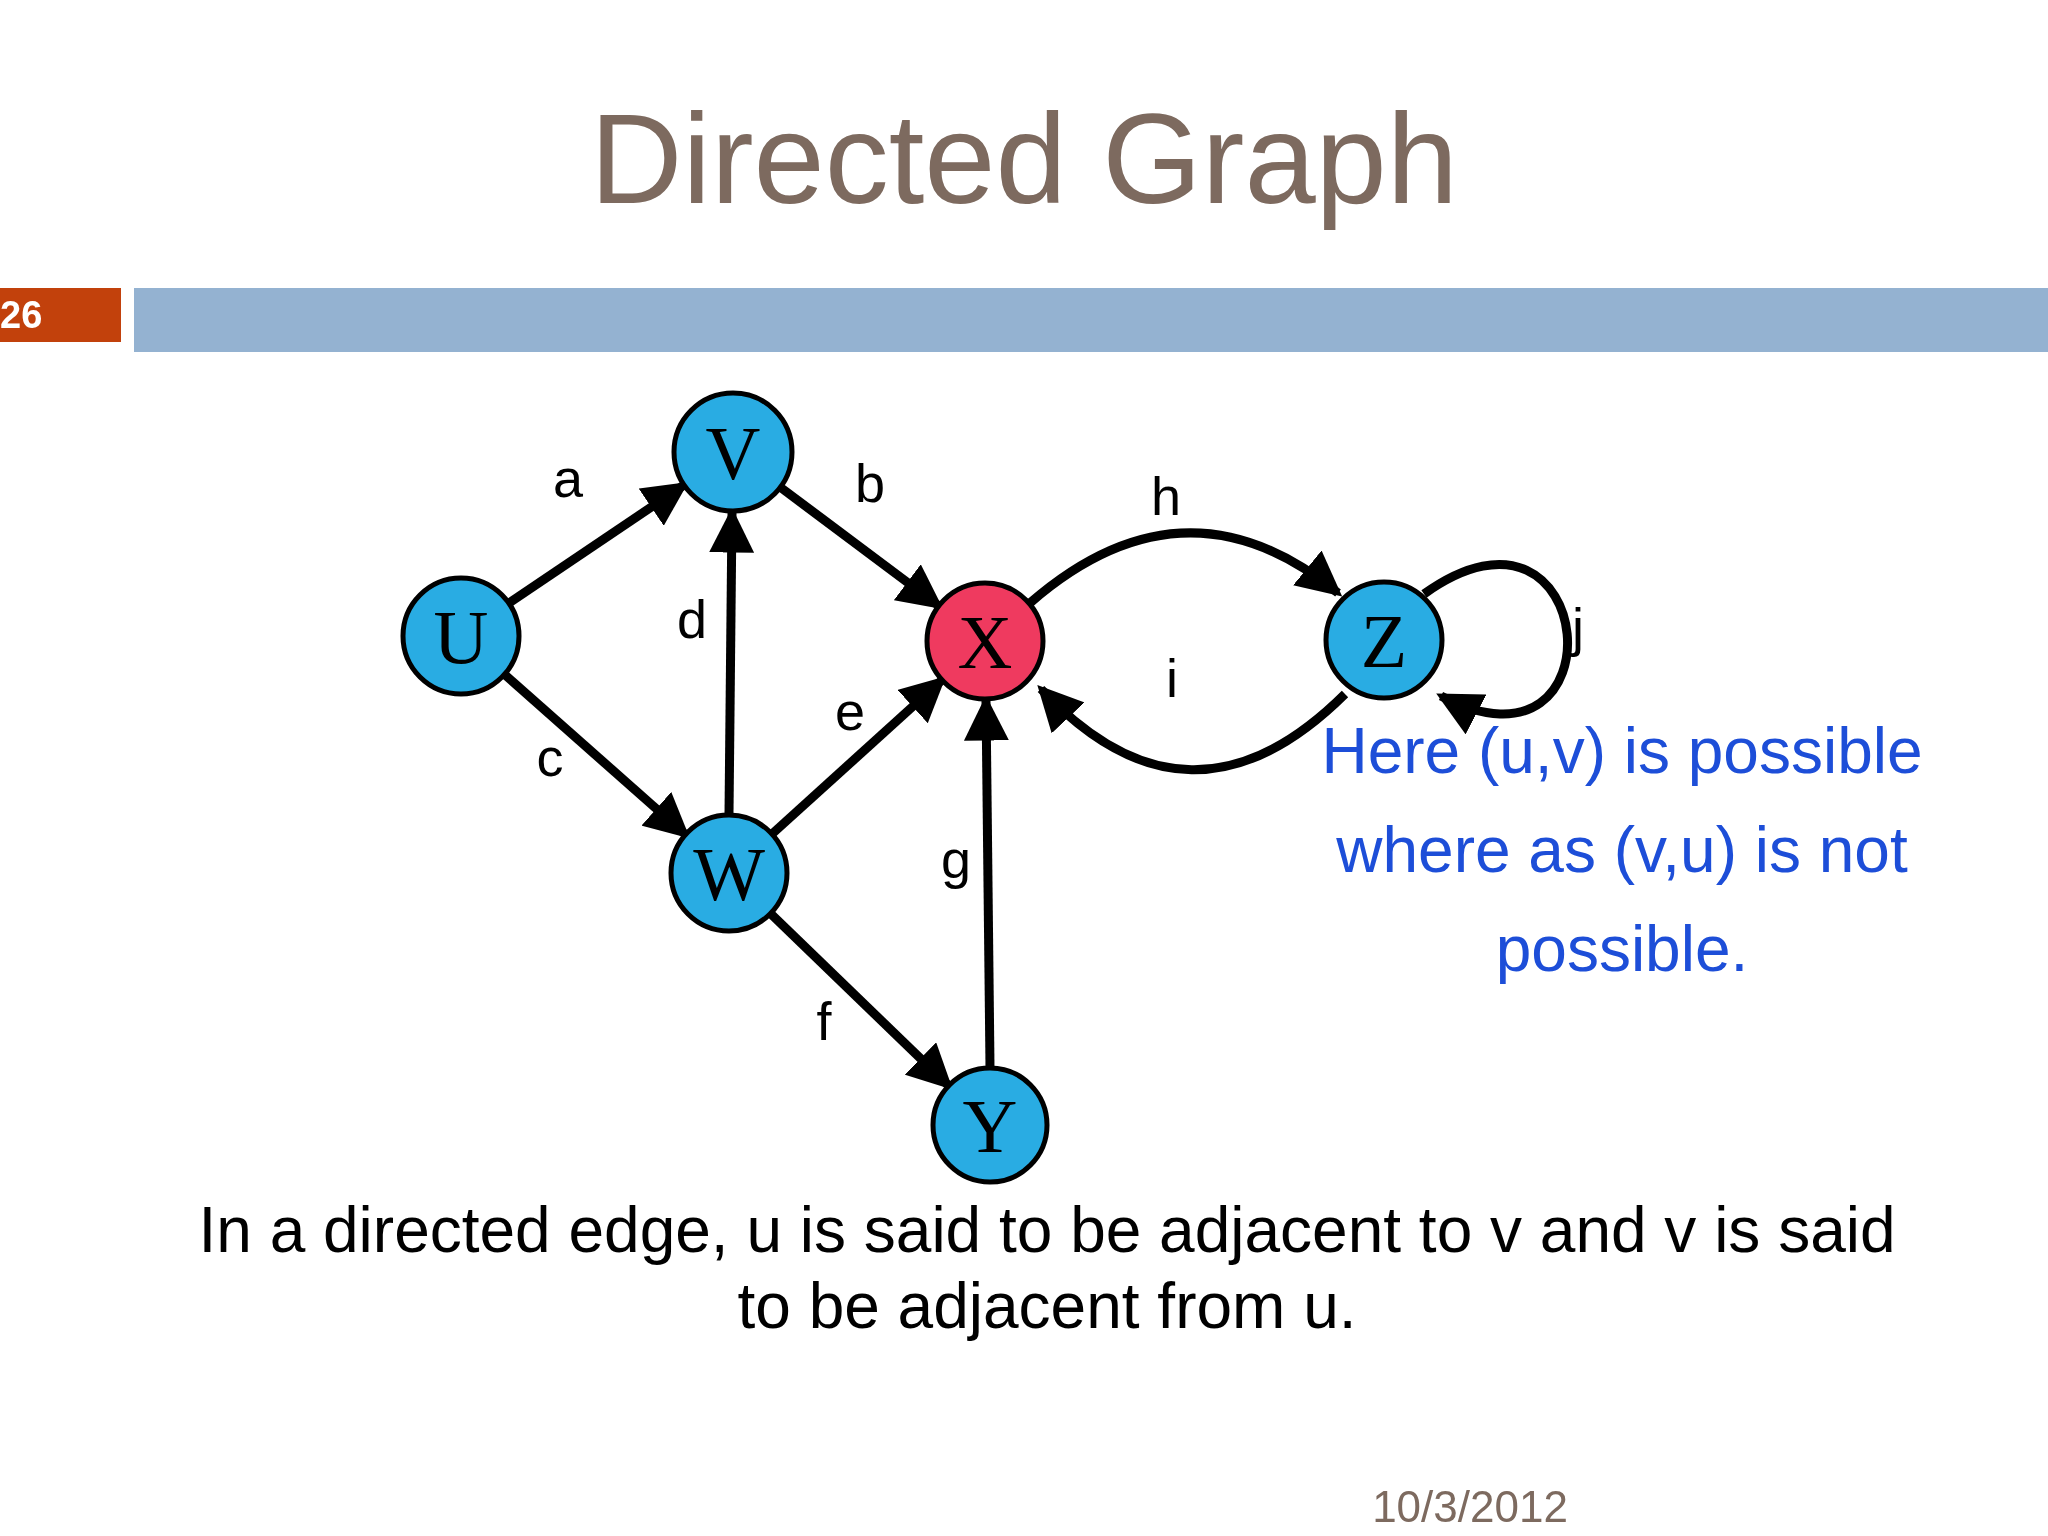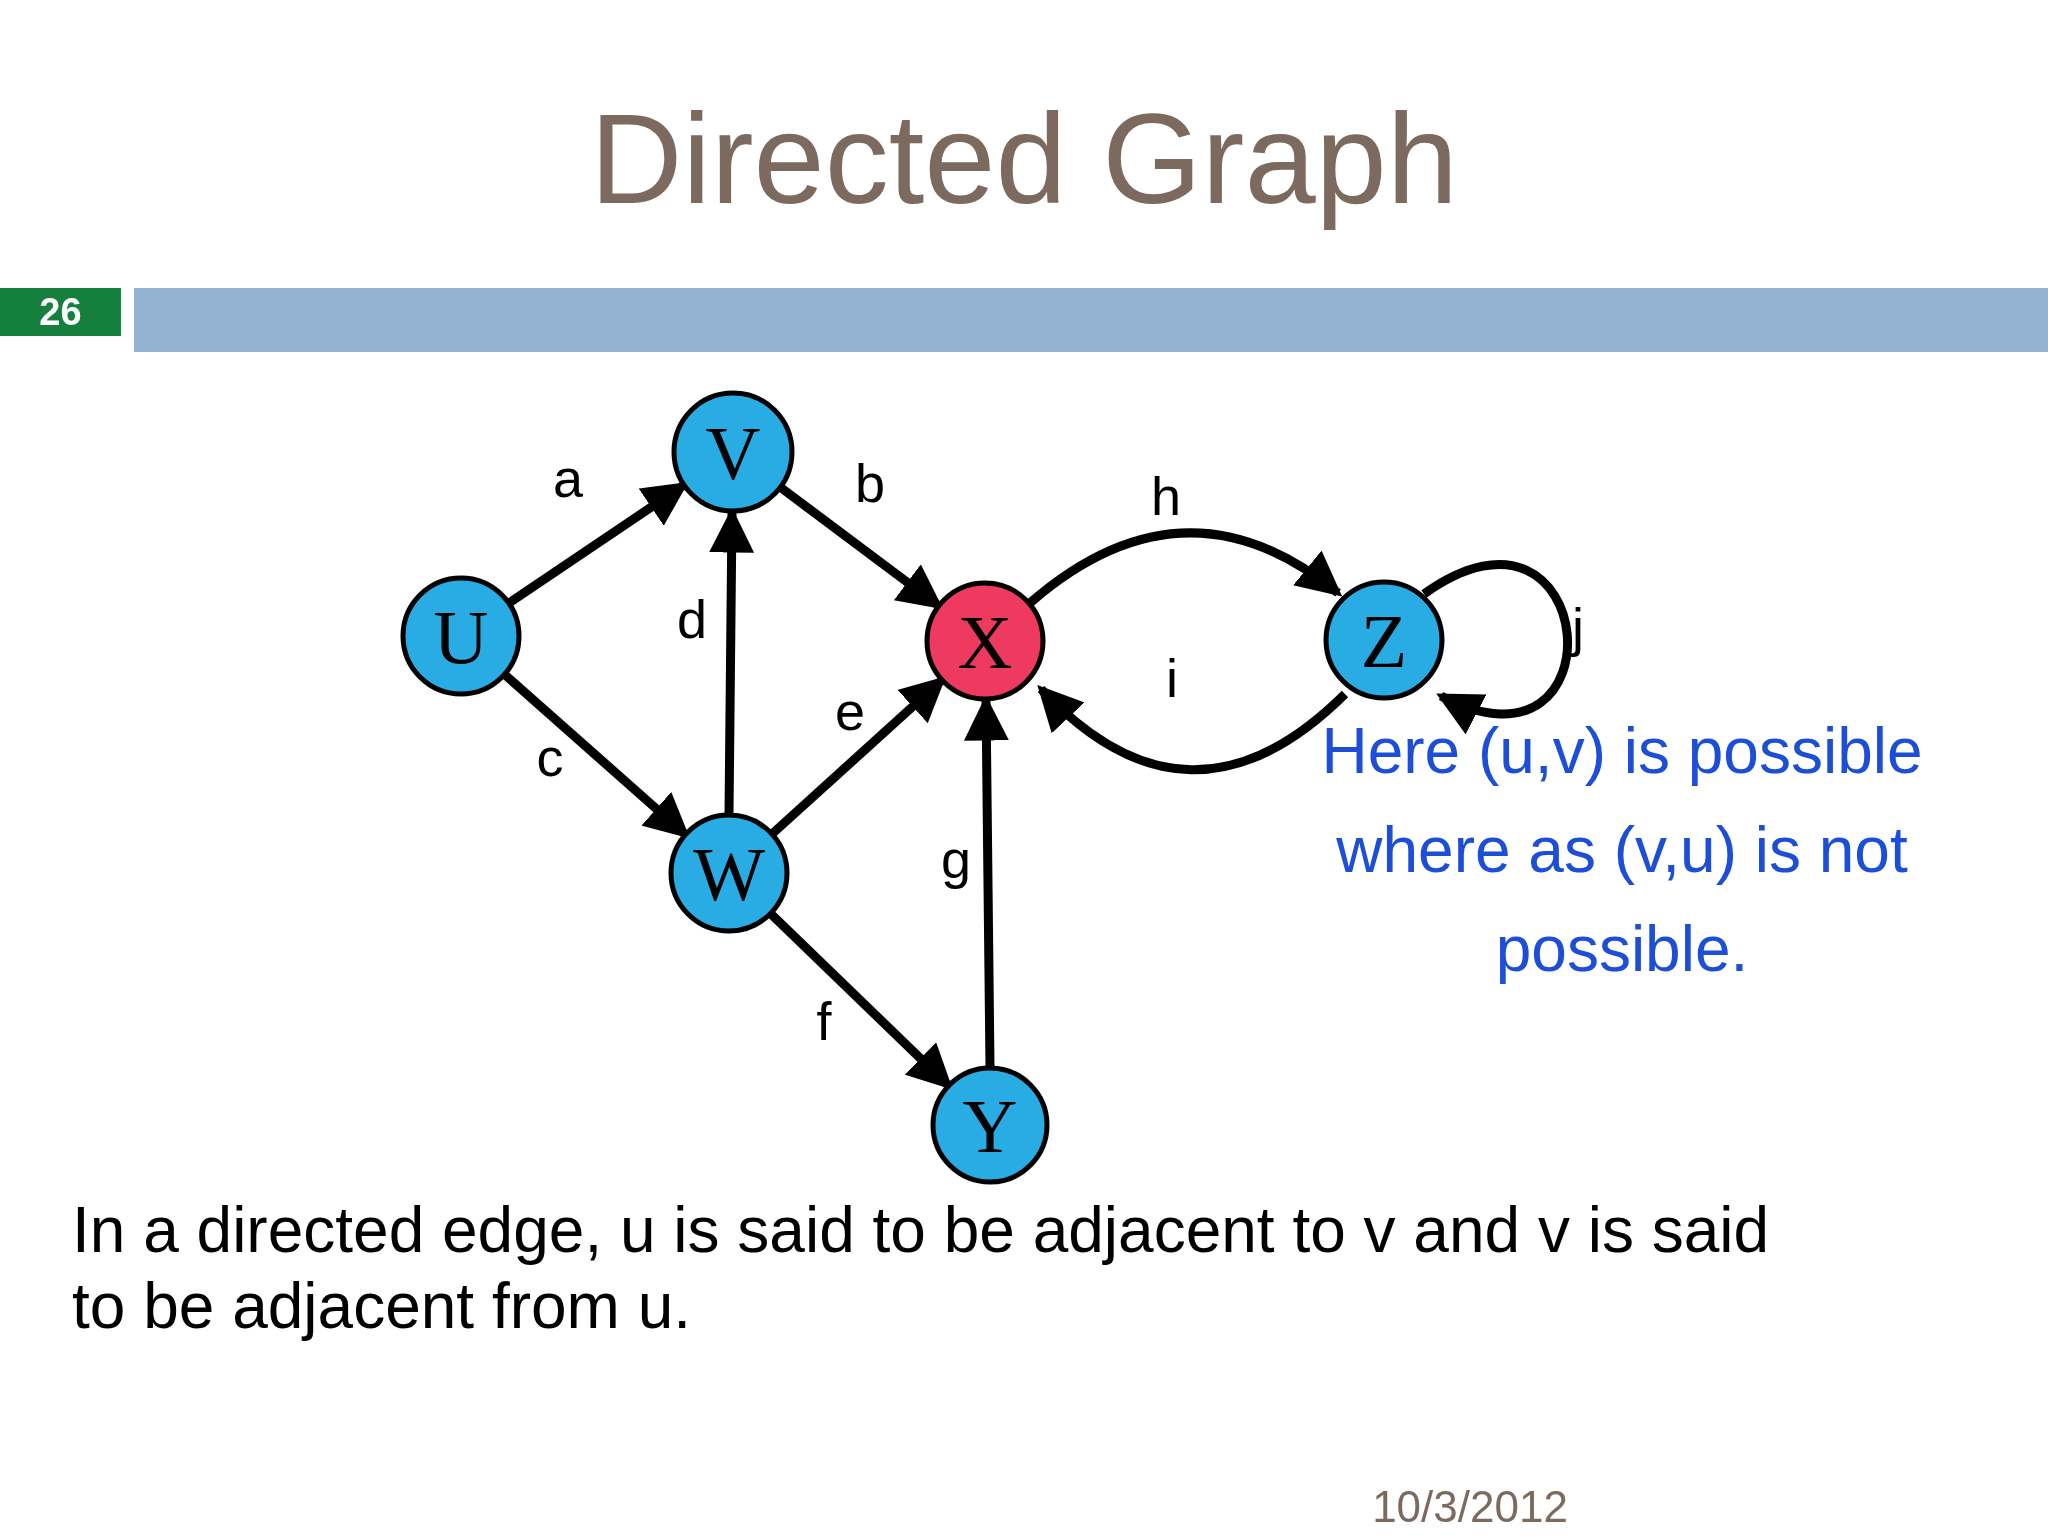--- a/index.html
+++ b/index.html
@@ -16,23 +16,23 @@
     text-align:center;
     font-size:128px;
     line-height:1.05;
     font-weight:400;
     color:#7d6a5f;
     letter-spacing:0px;
   }
   .page-badge{
     position:absolute;
     left:0;top:288px;
-    width:121px;height:48px;
-    background:#15803d;
-    display:flex;align-items:center;justify-content:center;
+    width:121px;height:54px;
+    background:#c2410c;
+    display:flex;align-items:center;
   }
   .page-badge span{
     color:#ffffff;
     font-size:38px;
     font-weight:bold;
   }
   .header-band{
     position:absolute;
     left:134px;right:0;top:288px;
     height:64px;
@@ -76,20 +76,21 @@
     white-space:pre-line;
   }
   .para{
     position:absolute;
     left:72px;
     width:1950px;
     font-size:64px;
     line-height:1.19;
     color:#000000;
     white-space:pre-line;
+    text-align:center;
   }
   .para-1{top:1192px;}
   .para-2{top:1352px;}
   .date{
     position:absolute;
     left:1330px;top:1482px;
     width:280px;
     text-align:center;
     font-size:44px;
     color:#7d6a5f;

